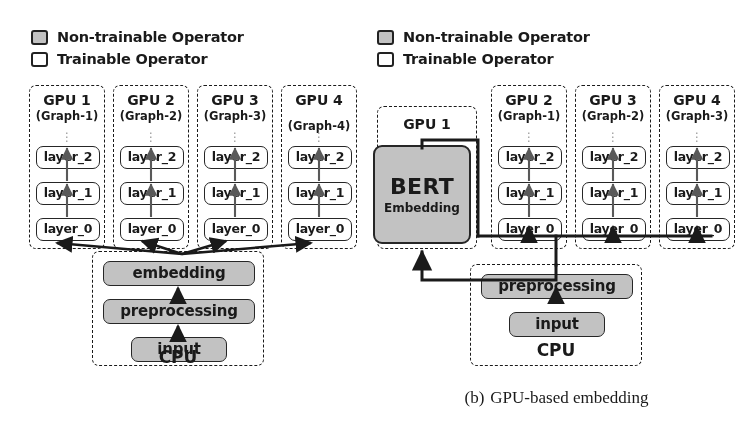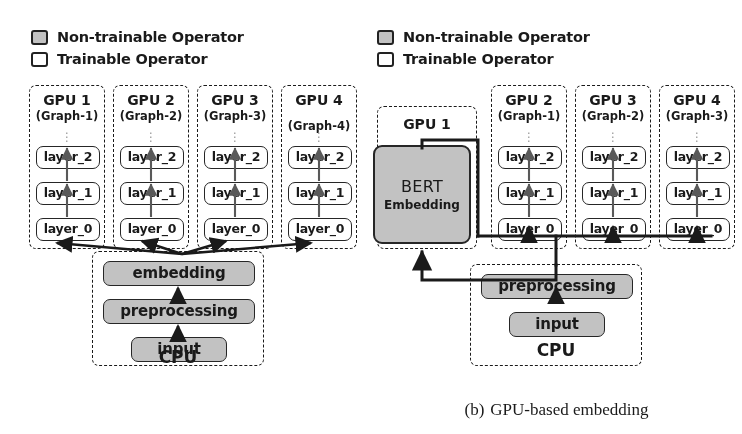--- a/index.html
+++ b/index.html
@@ -102,21 +102,21 @@
   }
   .op.trainable { background: #ffffff; }
   .op.nontrainable { background: #c2c2c2; }
   .op.layer { font-size: 12.5px; letter-spacing: -0.2px; }
   .op.cpuop { font-size: 15px; letter-spacing: -0.2px; }
   .op.bert {
     flex-direction: column;
     border-width: 2px;
     border-radius: 9px;
   }
-  .bert-main { font-size: 16px; font-weight: normal; letter-spacing: 0.3px; }
+  .bert-main { font-size: 22px; font-weight: bold; letter-spacing: 0.3px; }
   .bert-sub  { font-size: 12px; font-weight: bold; margin-top: 4px; }
 
   .device-label {
     position: absolute;
     width: 100%;
     text-align: center;
     font-size: 17px;
     font-weight: bold;
     line-height: 1;
   }
@@ -324,18 +324,18 @@
 
       <path d="M 107,236 L 340,236" fill="none" stroke="#1a1a1a" stroke-width="3" stroke-linecap="square"></path>
 
       <g stroke="#1a1a1a" stroke-width="2.6" marker-end="url(#kb)">
         <line x1="158" y1="236" x2="158" y2="227"></line>
         <line x1="242" y1="236" x2="242" y2="227"></line>
         <line x1="326" y1="236" x2="326" y2="227"></line>
       </g>
     </svg>
 
-    <div class="caption" style="left:0; top:401px;">
+    <div class="caption" style="left:0; top:389px;">
       <span class="cap-idx">(b)</span><span>GPU-based embedding</span>
     </div>
   </div>
 
 </div>
 
 </body></html>

